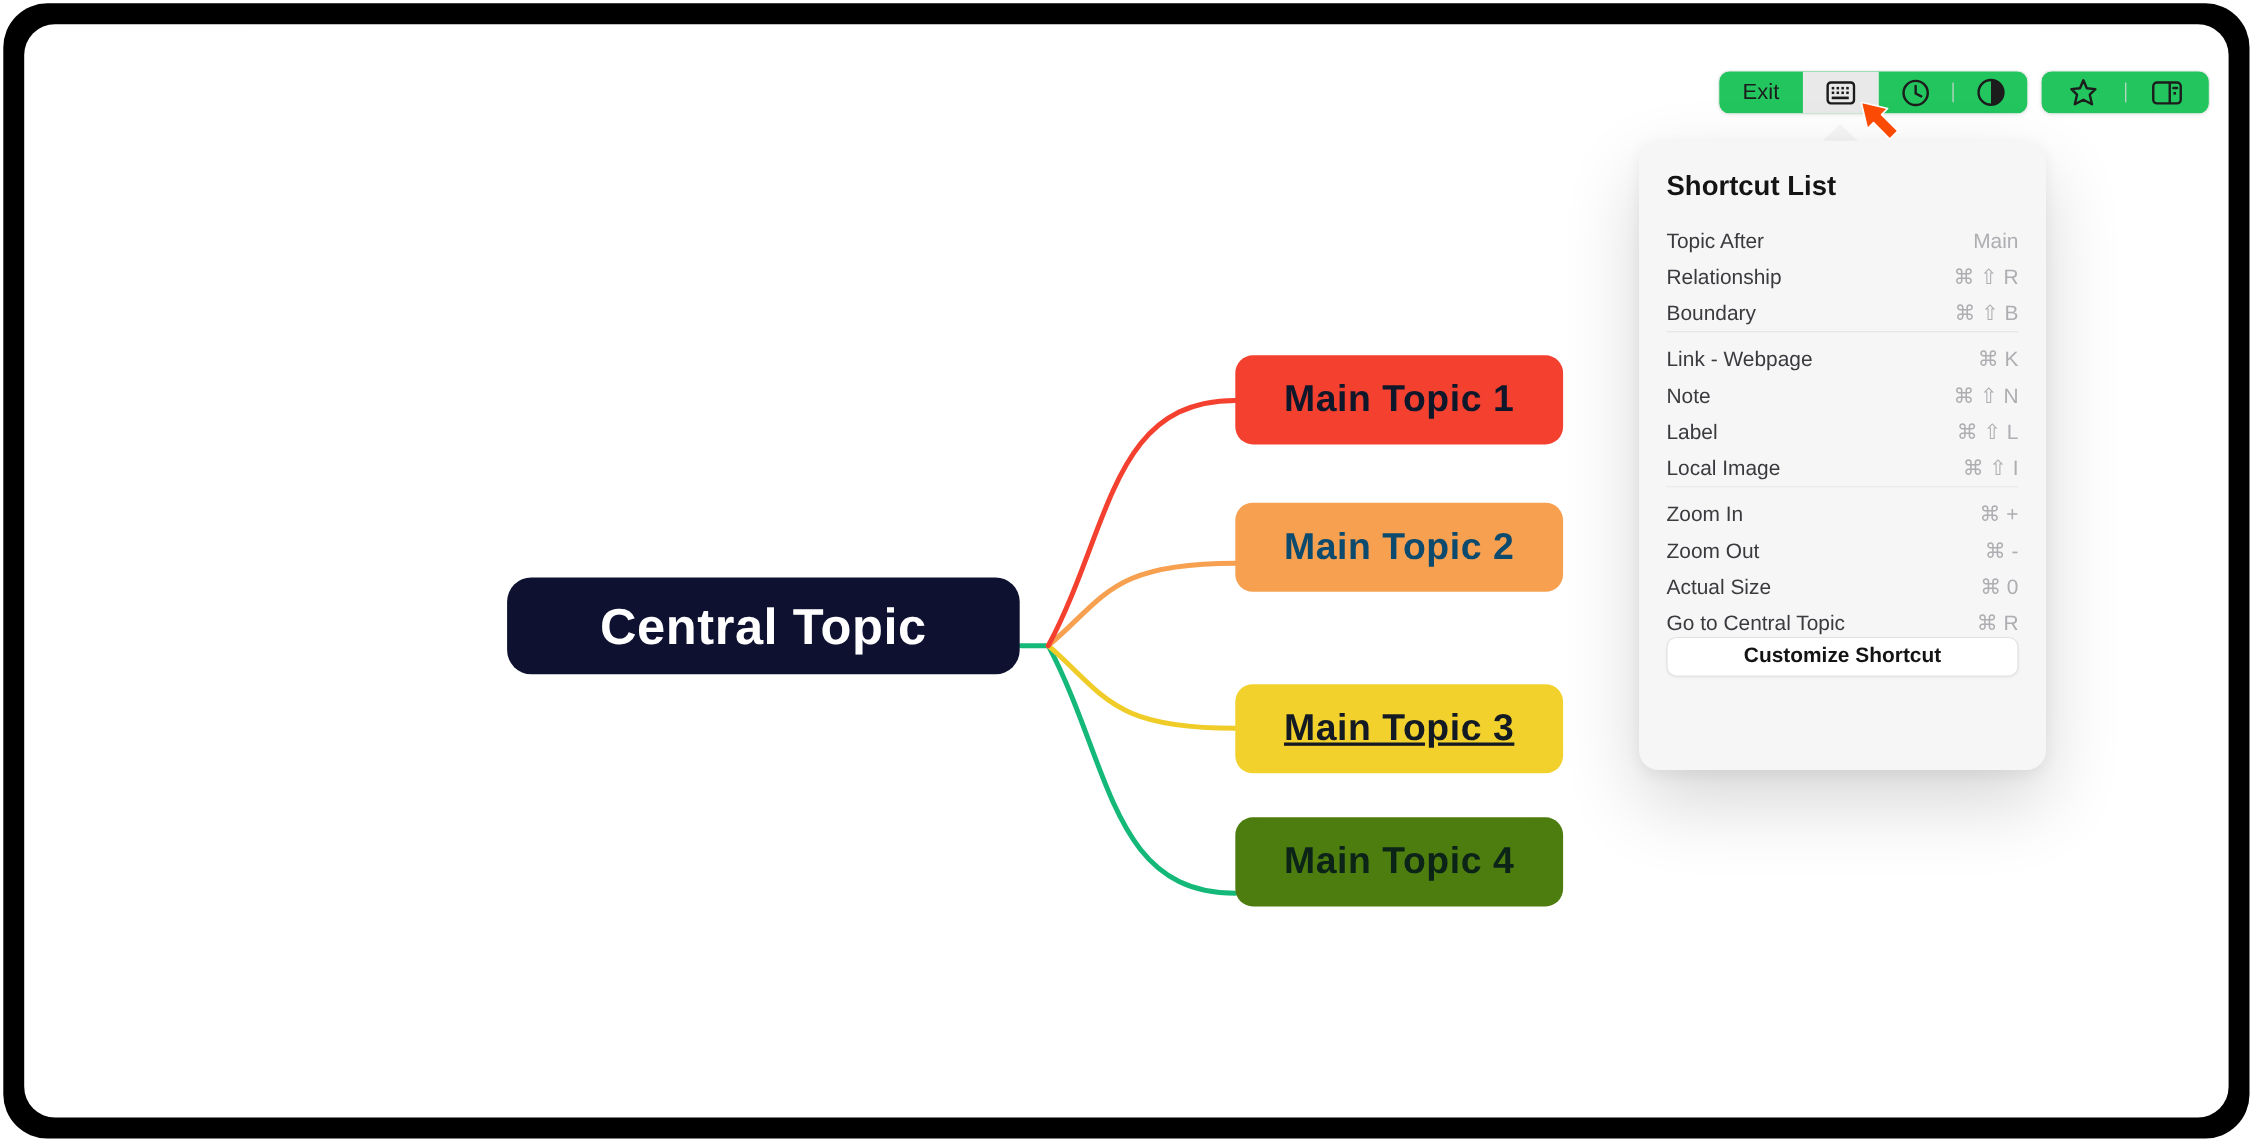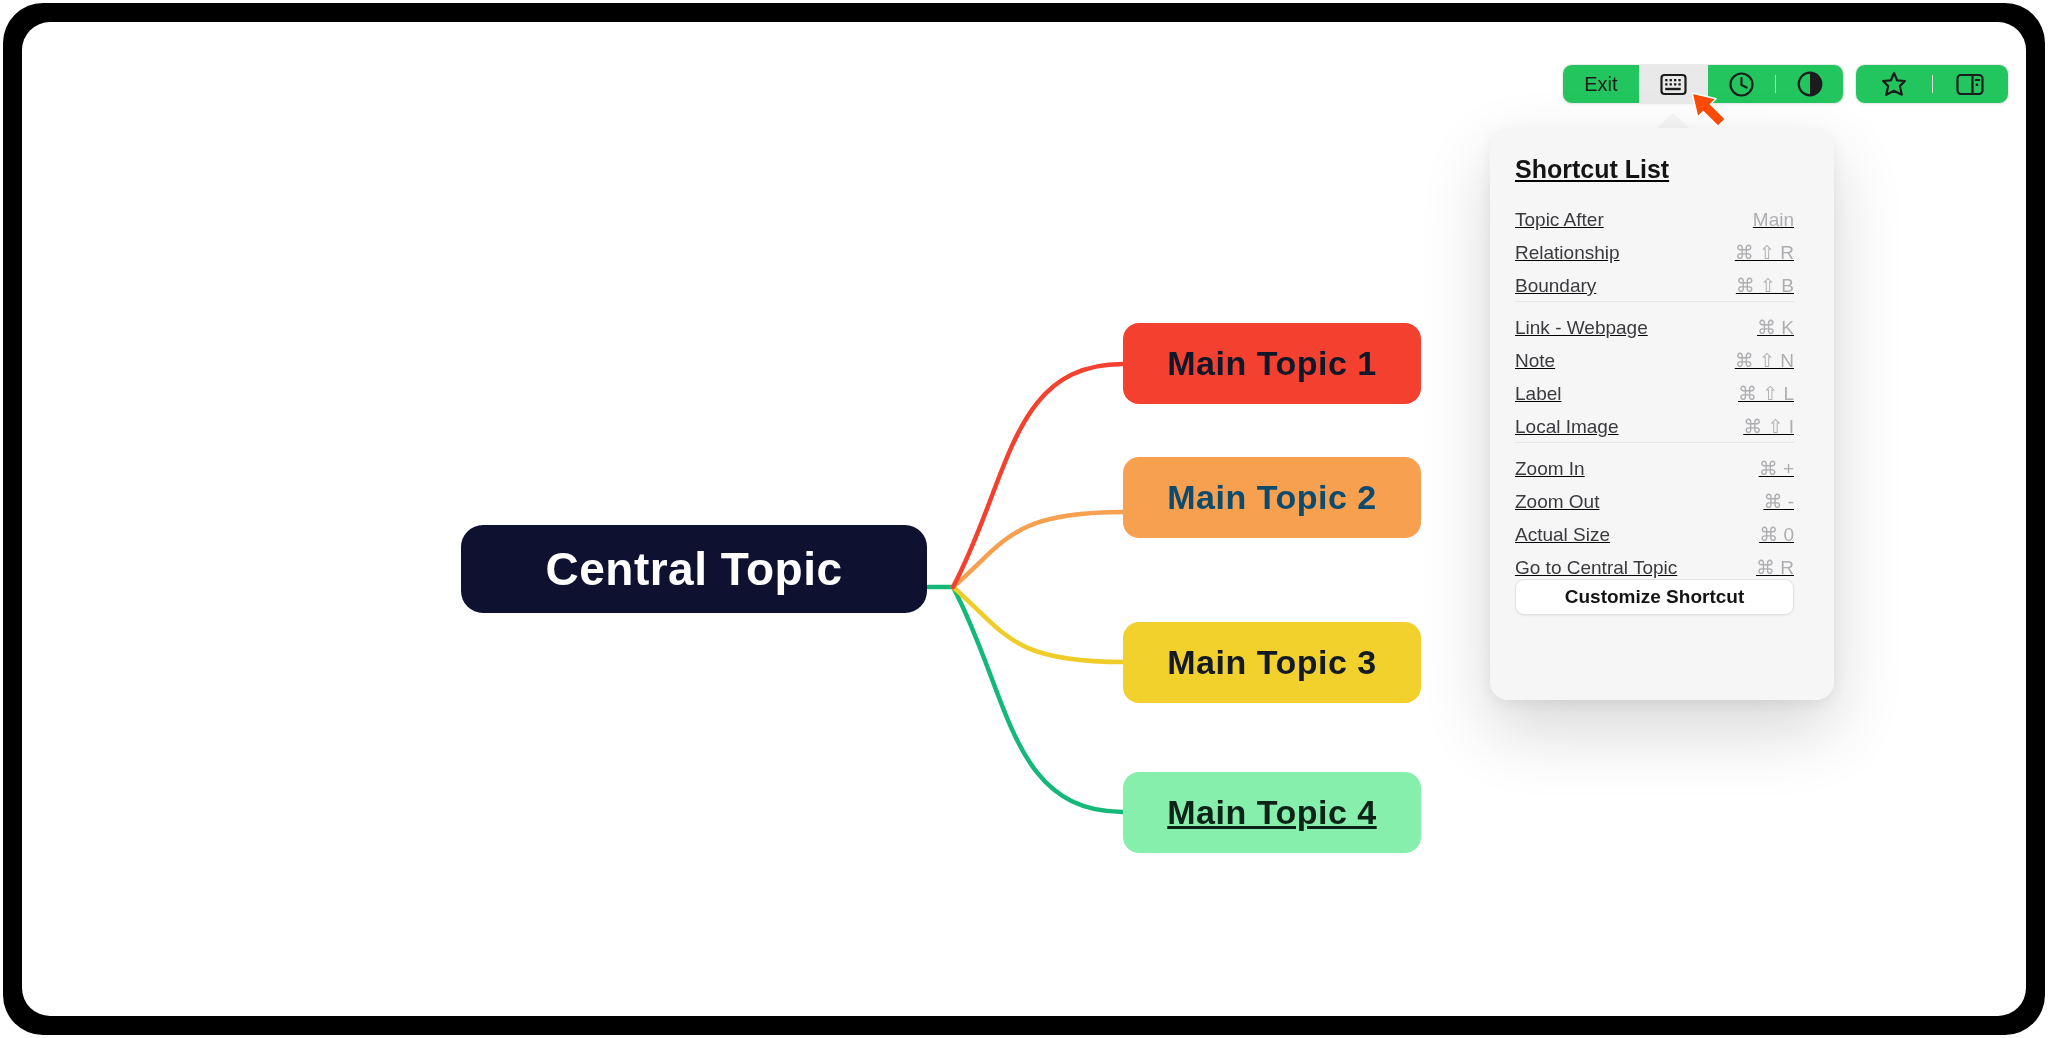--- a/index.html
+++ b/index.html
@@ -11,22 +11,22 @@
 
   
   .edges{position:absolute;left:0;top:0;width:2048px;height:1038px;pointer-events:none;}
   .node{position:absolute;display:flex;align-items:center;justify-content:center;
         font-weight:700;letter-spacing:.5px;cursor:default;}
   .central{left:461px;top:525px;width:466px;height:88px;border-radius:22px;
            background:#0e1130;color:#ffffff;font-size:46px;}
   .topic{left:1123px;width:298px;height:81px;border-radius:16px;font-size:34px;}
   .t1{top:323px;background:#f4402f;color:#0f172a;}
   .t2{top:457px;background:#f6a050;color:#0c4a6e;}
-  .t3{top:622px;background:#f2d12d;color:#131a24;}
-  .t4{top:772px;background:#86efac;color:#0c2318;text-decoration:underline;}
+  .t3{top:622px;background:#f2d12d;color:#131a24;text-decoration:underline;}
+  .t4{top:743px;background:#4d7c0f;color:#0c2318;}
 
   
   .tgroup{position:absolute;top:64px;height:40px;background:#22c55e;
           border:1px solid #ebebeb;border-radius:10px;
           box-shadow:0 1px 3px rgba(0,0,0,.05);
           display:flex;align-items:center;overflow:hidden;}
   .group1{left:1562px;width:282px;}
   .group2{left:1855px;width:154px;}
   .tbtn{height:100%;display:flex;align-items:center;justify-content:center;cursor:pointer;}
   .exit{width:76px;font-size:20px;color:#1c1c1c;}
@@ -34,23 +34,23 @@
   .ic{width:67px;}
   .tdiv{width:1px;height:18px;background:#d9d9d9;flex:none;}
   .half1{width:76px;}
   .half2{width:76px;}
   .tgroup svg{display:block;}
 
   
   .notch{position:absolute;left:1656px;top:113px;width:0;height:0;
          border-left:17px solid transparent;border-right:17px solid transparent;
          border-bottom:16px solid #f6f6f6;}
-  .panel{position:absolute;left:1490px;top:128px;width:344px;height:572px;
-         background:#f6f6f6;border-radius:18px;padding:24px 40px 24px 25px;
-         box-shadow:0 30px 70px rgba(0,0,0,.16),0 4px 14px rgba(0,0,0,.06);text-decoration:underline;}
+  .panel{position:absolute;left:1490px;top:128px;width:370px;height:572px;
+         background:#f6f6f6;border-radius:18px;padding:24px 25px 24px 25px;
+         box-shadow:0 30px 70px rgba(0,0,0,.16),0 4px 14px rgba(0,0,0,.06);}
   .panel h1{margin:2px 0 14px 0;font-size:25px;line-height:30px;color:#141414;
             font-weight:700;}
   .row{height:33px;display:flex;align-items:flex-end;justify-content:space-between;}
   .row .lbl{font-size:19px;color:#3a3a3f;}
   .row .key{font-size:19px;color:#aeaeb2;}
   .pdiv{border:none;border-top:1px solid #e6e6e8;margin:4px 0 4px 0;}
   .custom-btn{margin-top:0;width:100%;height:36px;background:#ffffff;
               border:1px solid #e2e2e4;border-radius:9px;font-size:19px;font-weight:700;
               color:#141414;box-shadow:0 1px 2px rgba(0,0,0,.05);cursor:pointer;
               font-family:"Liberation Sans",sans-serif;}

